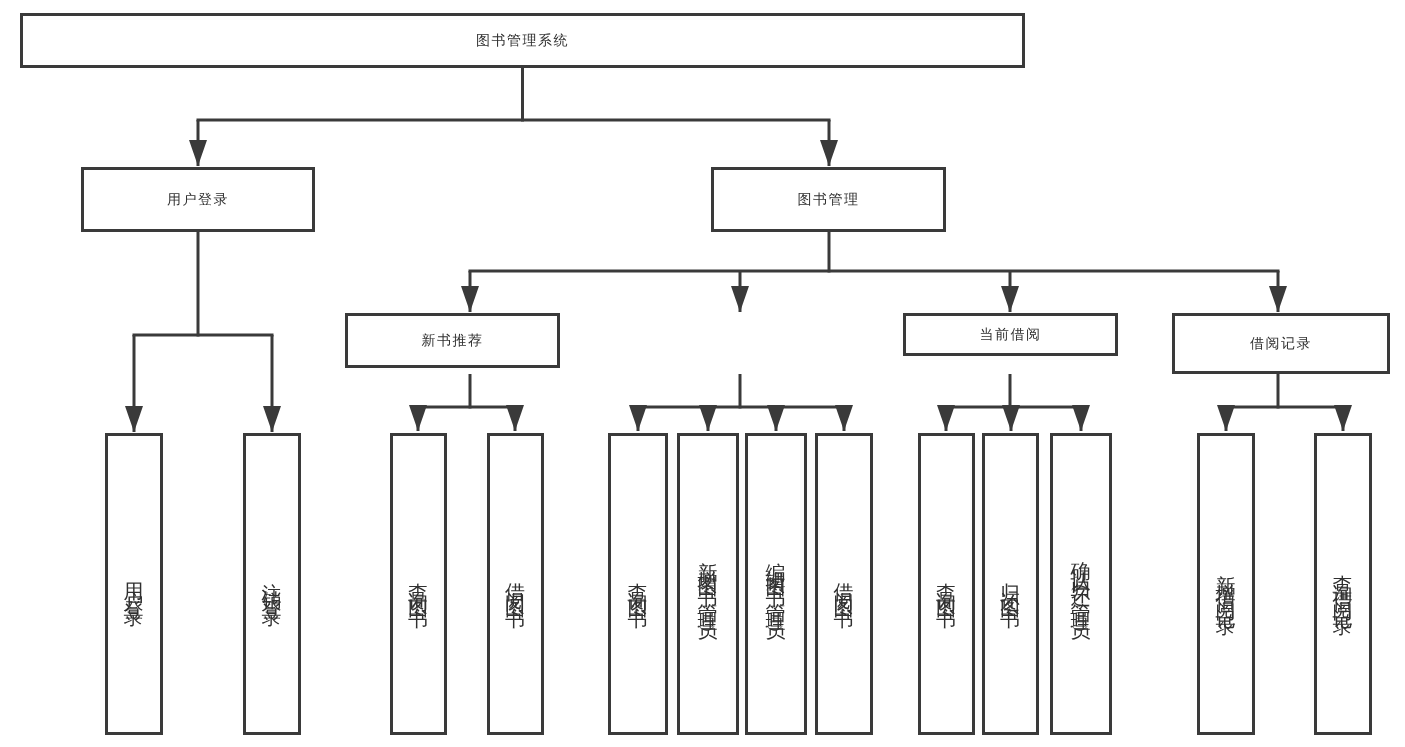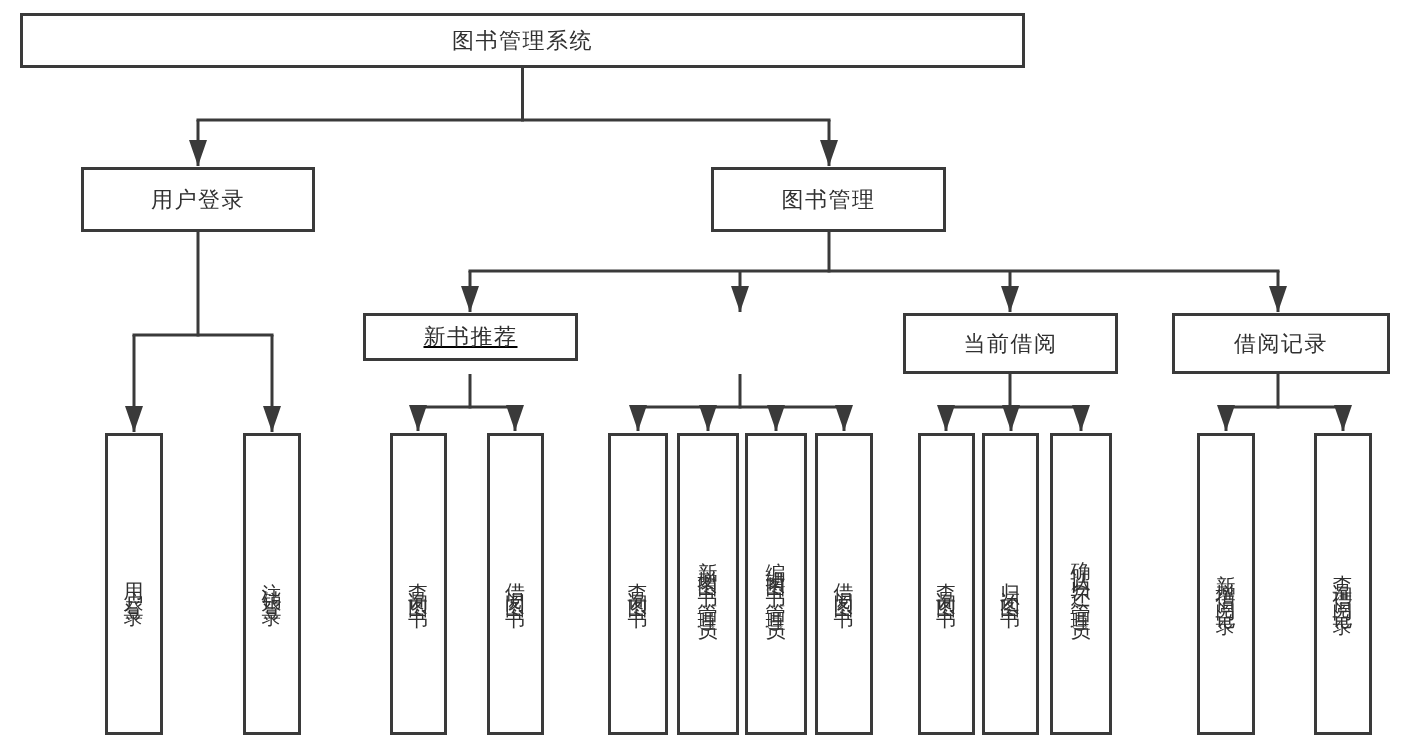--- a/index.html
+++ b/index.html
@@ -36,21 +36,21 @@
   .node {
     position: absolute;
     background: #ffffff;
     border: 3px solid var(--line);
     z-index: 1;
     display: flex;
     align-items: center;
     justify-content: center;
   }
   .node .hlabel {
-    font-size: 22px;
+    font-size: 14px;
     letter-spacing: 1.5px;
     color: var(--text);
     white-space: nowrap;
   }
   .node .vlabel {
     writing-mode: vertical-rl;
     text-orientation: mixed;
     font-size: 20px;
     letter-spacing: 0.42em;
     color: var(--text);
@@ -141,24 +141,24 @@
     <span class="hlabel">图书管理系统</span>
   </div>
 
   <div class="node" style="left:81px; top:167px; width:234px; height:65px;">
     <span class="hlabel">用户登录</span>
   </div>
   <div class="node" style="left:711px; top:167px; width:235px; height:65px;">
     <span class="hlabel">图书管理</span>
   </div>
 
-  <div class="node" style="left:363px; top:313px; width:215px; height:48px;text-decoration:underline;">
+  <div class="node" style="left:345px; top:313px; width:215px; height:55px;">
     <span class="hlabel">新书推荐</span>
   </div>
-  <div class="node" style="left:903px; top:313px; width:215px; height:61px;align-items:center;">
+  <div class="node" style="left:903px; top:313px; width:215px; height:43px;align-items:center;">
     <span class="hlabel">当前借阅</span>
   </div>
   <div class="node" style="left:1172px; top:313px; width:218px; height:61px;">
     <span class="hlabel">借阅记录</span>
   </div>
 
   <div class="node" style="left:105px; top:433px; width:58px; height:302px;">
     <span class="vlabel">用户登录</span>
   </div>
   <div class="node" style="left:243px; top:433px; width:58px; height:302px;">

